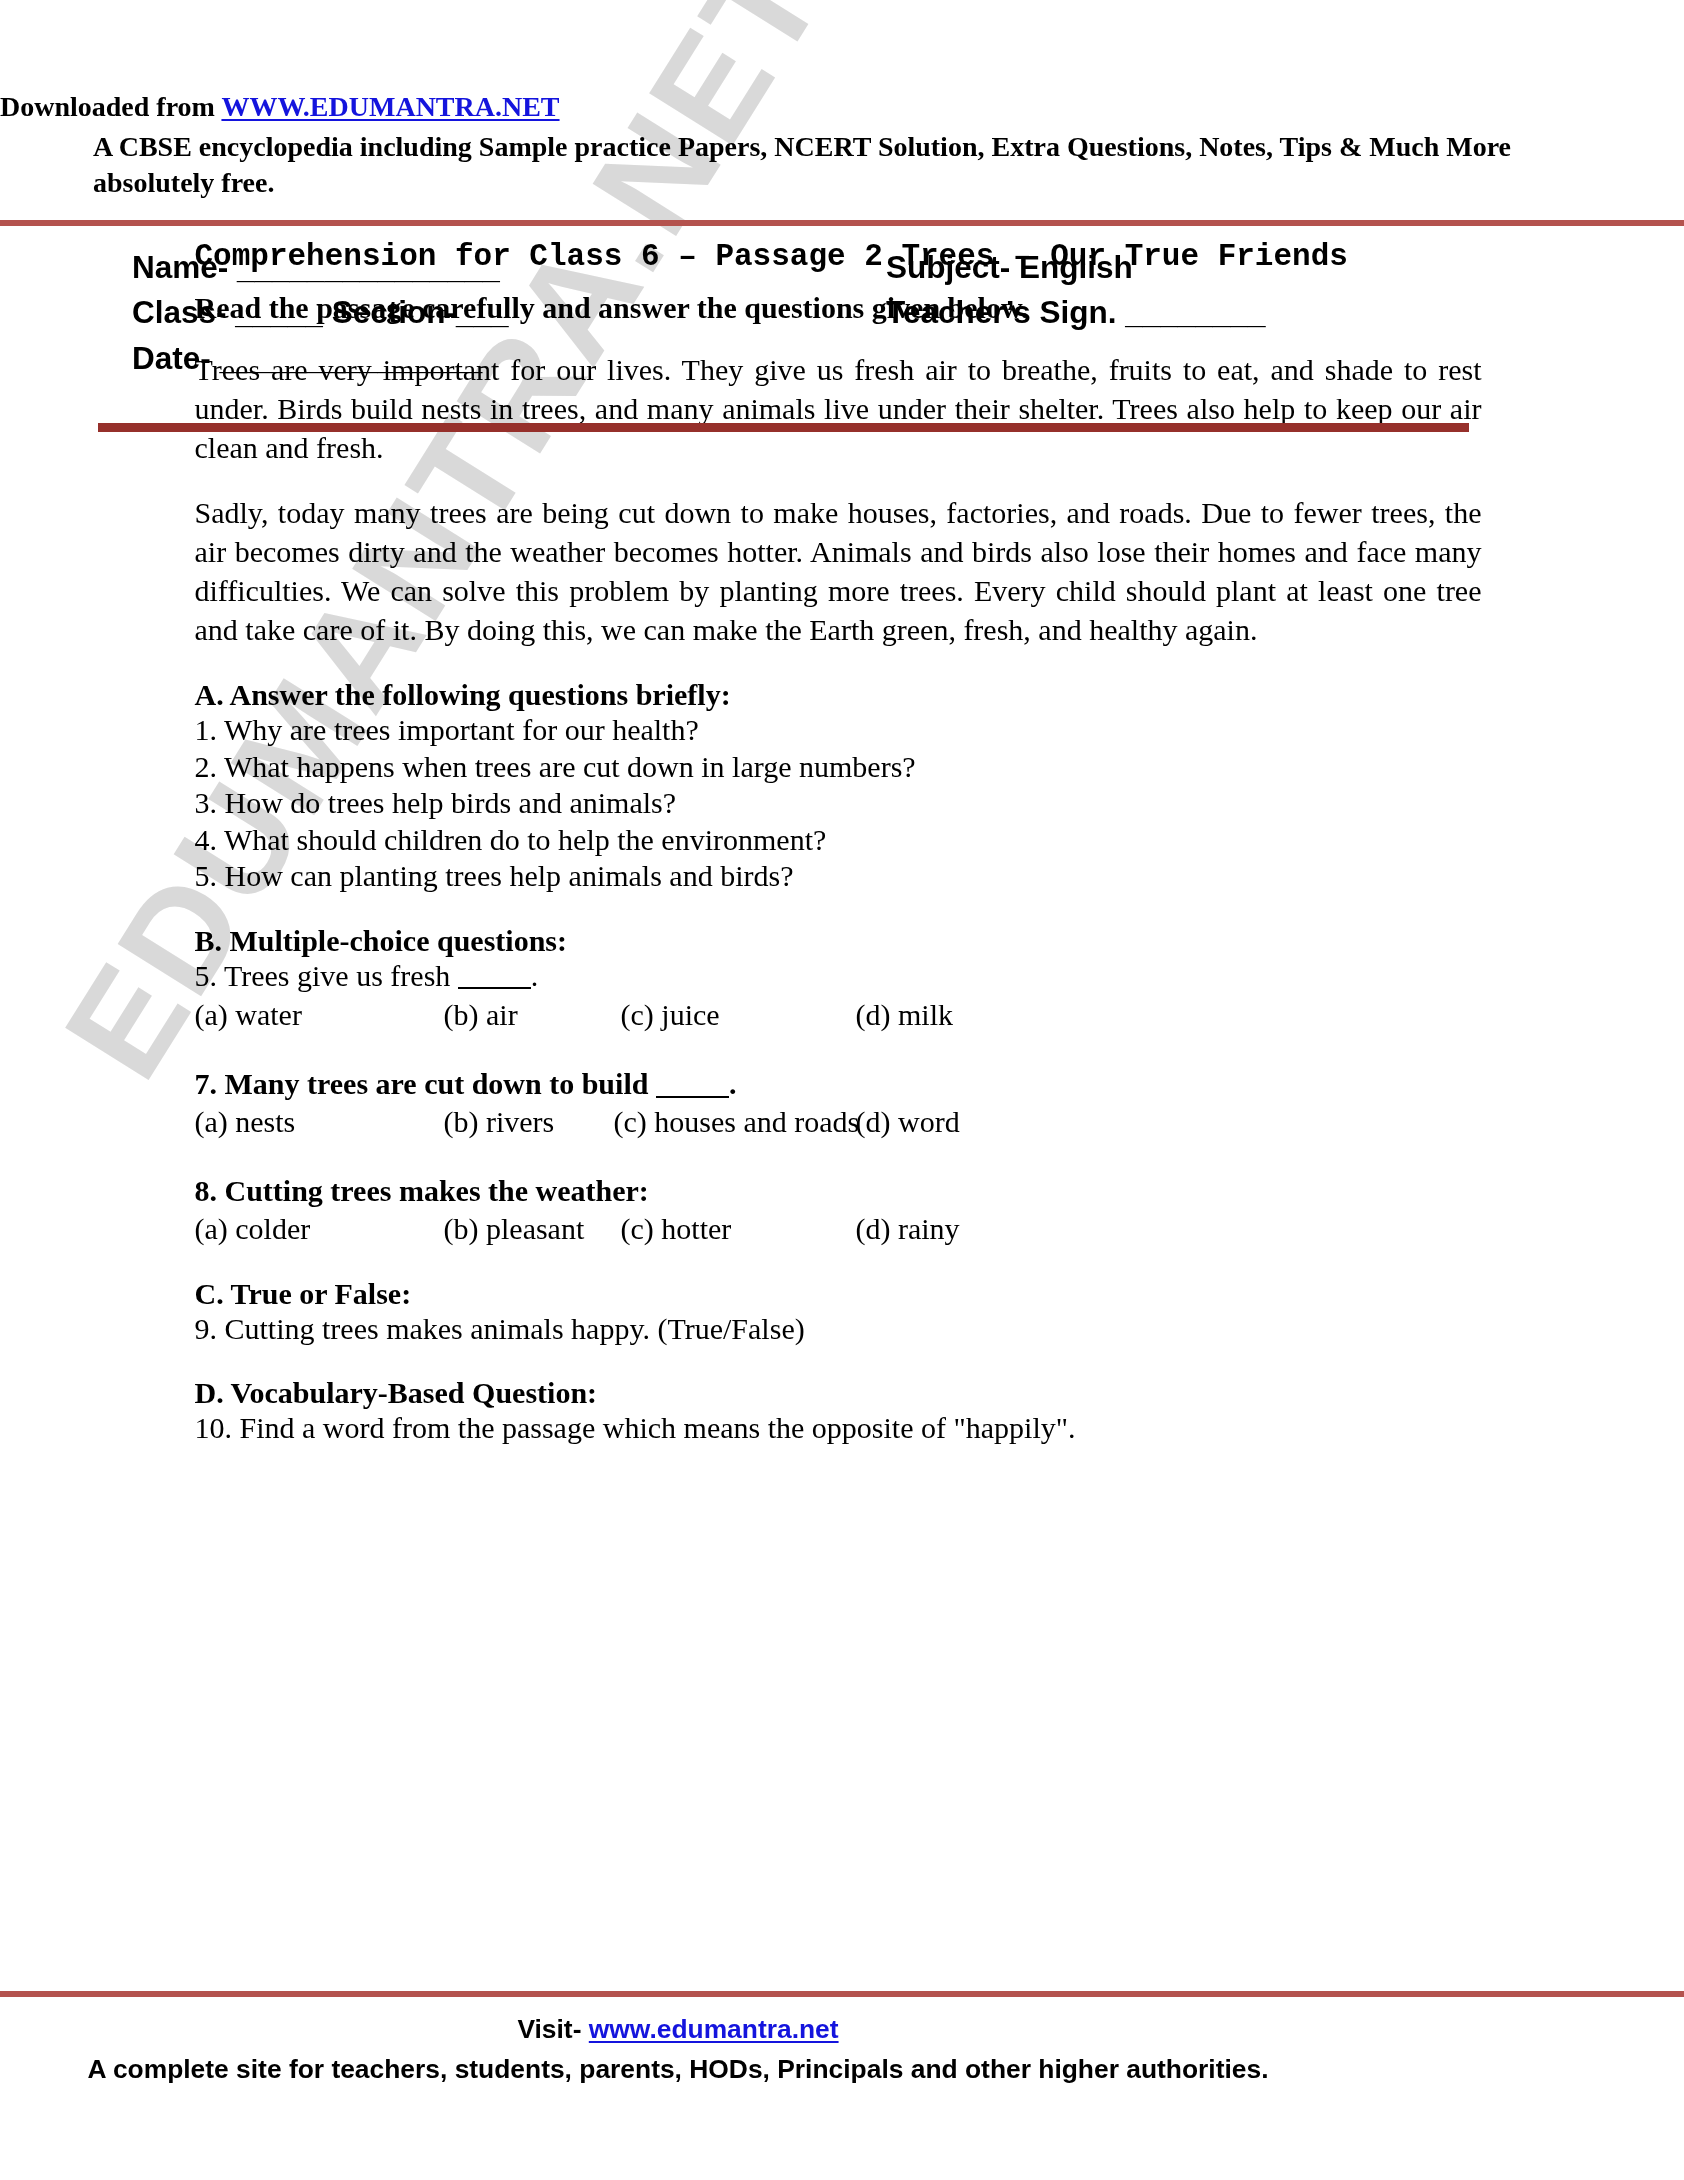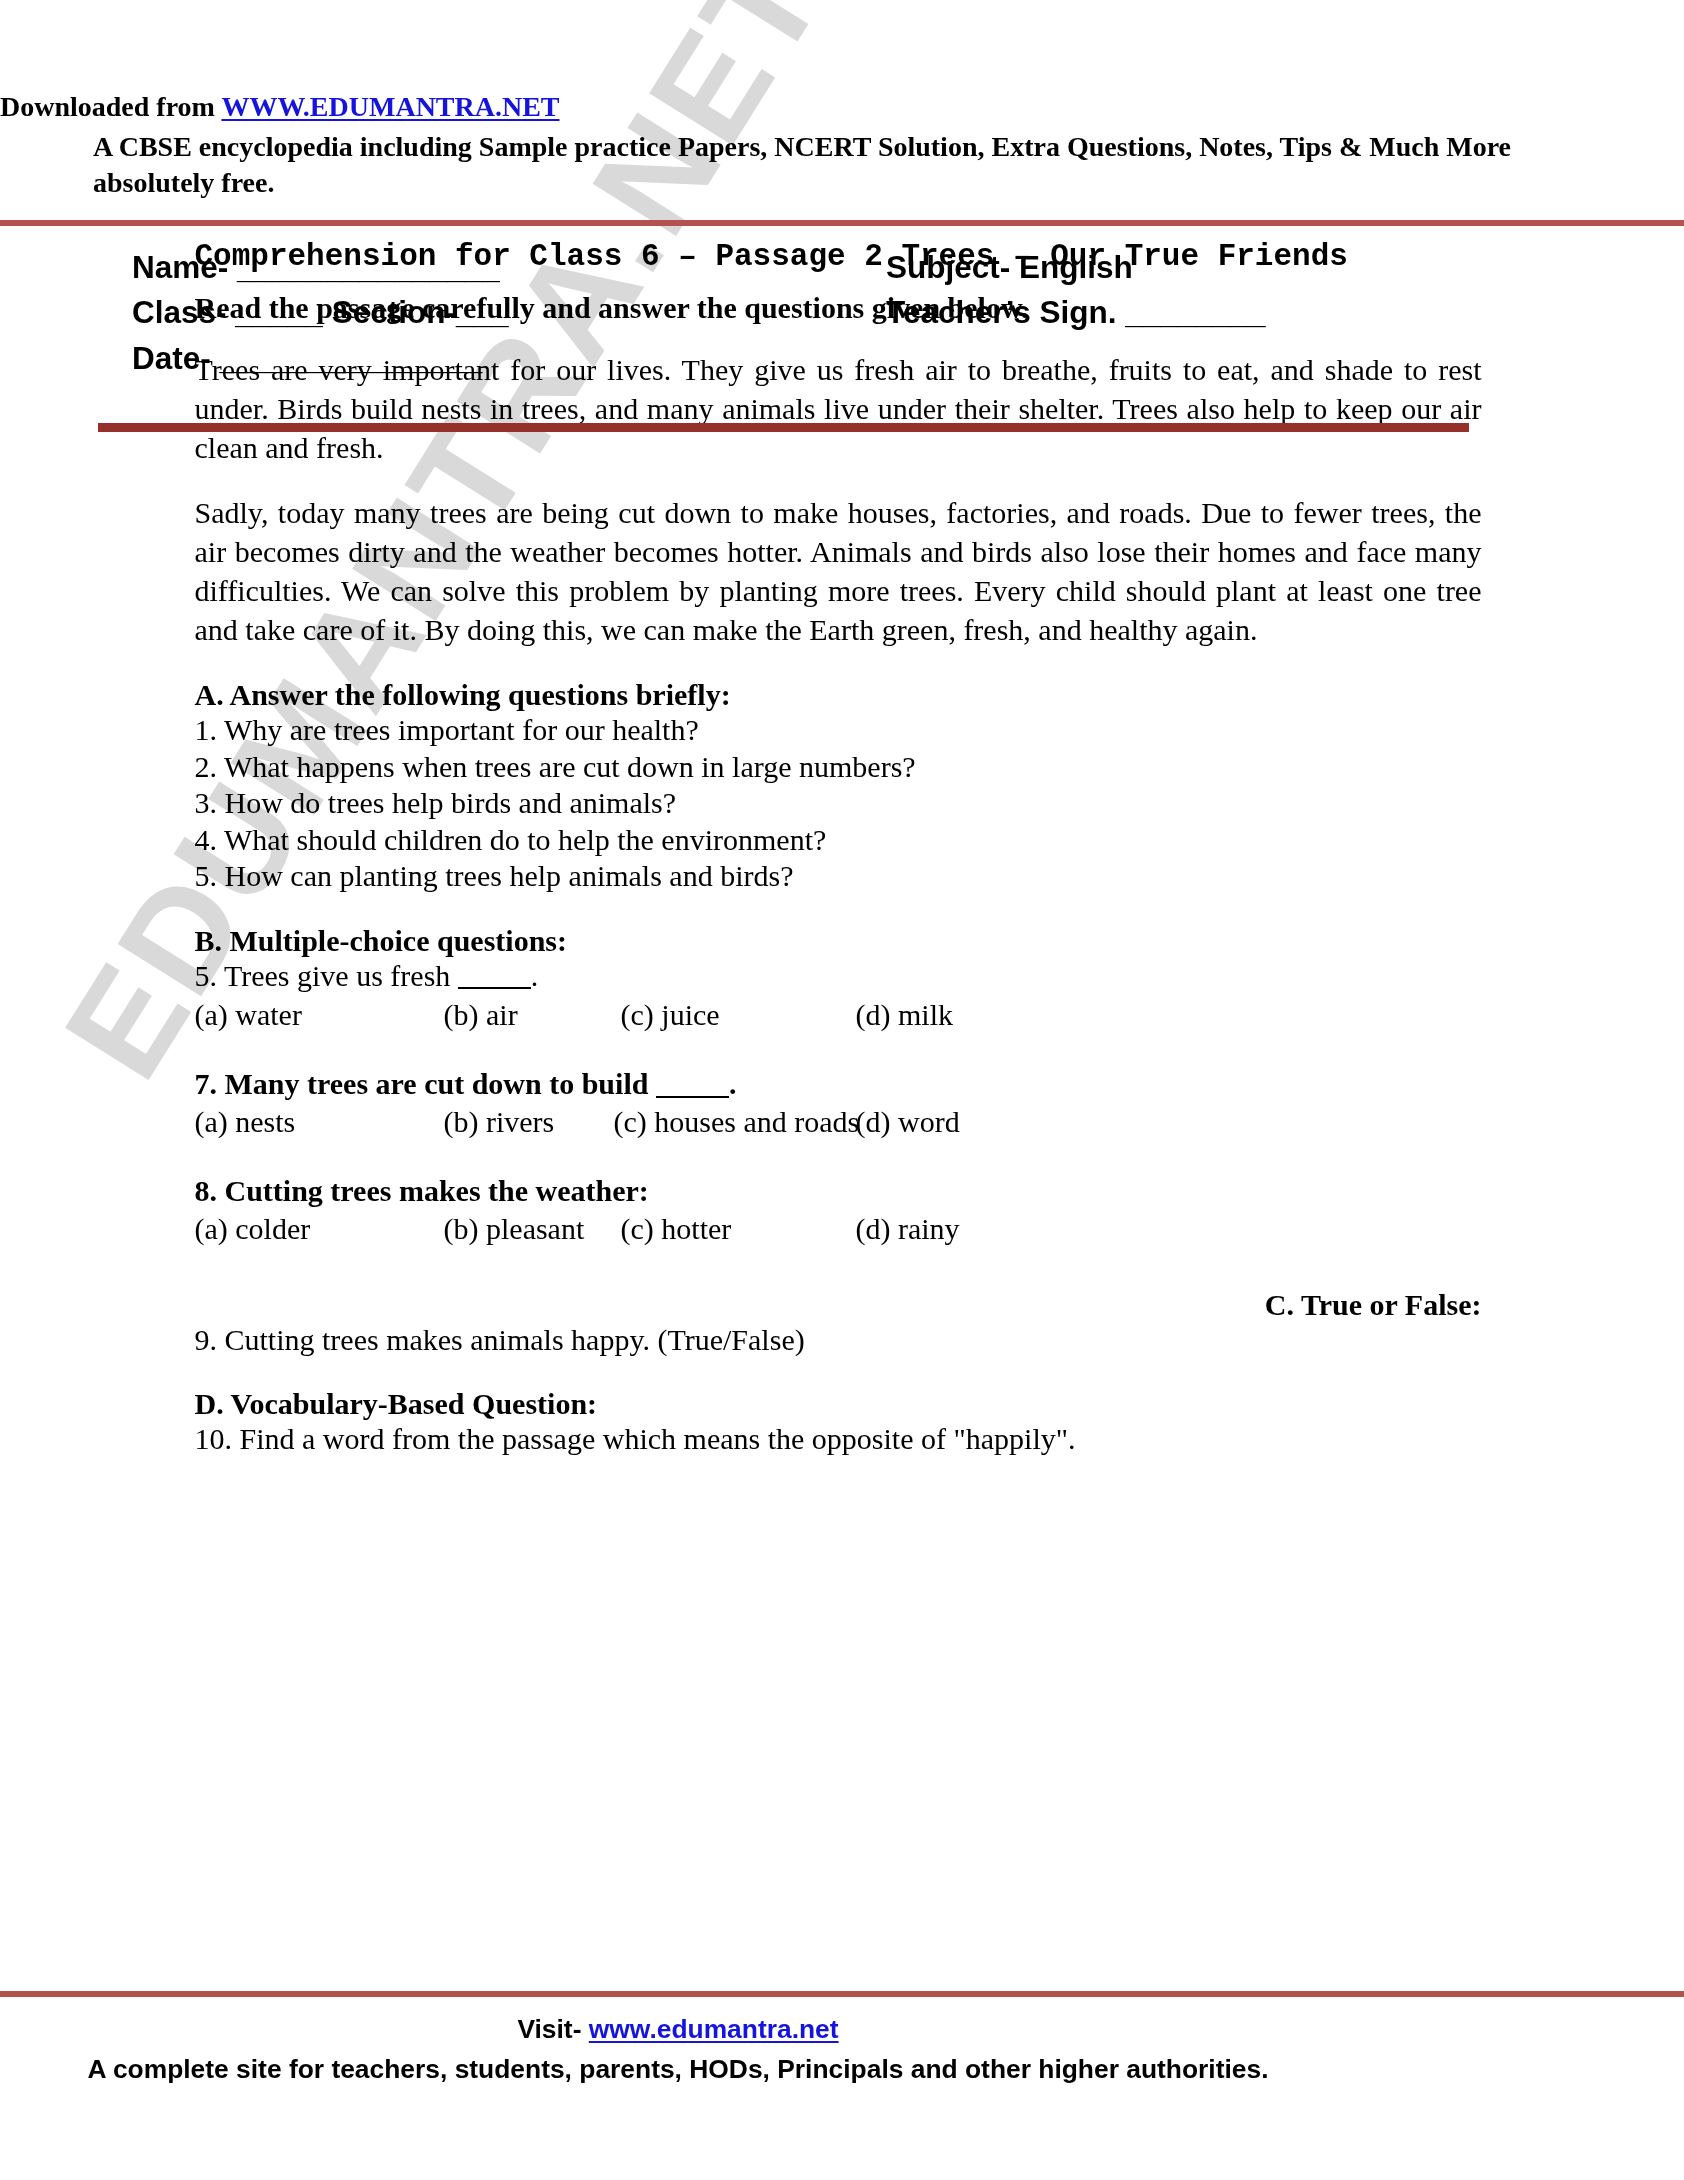--- a/index.html
+++ b/index.html
@@ -149,21 +149,21 @@
     text-align: justify;
     text-justify: inter-word;
     margin-top: 25.6px;
   }
 
   .section-heading {
     font-weight: 700;
     font-size: 30px;
     margin-top: 29px;
   }
-  .section-heading.tight { margin-top: 32px; text-align: right; }
+  .section-heading.tight { margin-top: 21px; }
 
   .q-line {
     font-size: 30px;
     line-height: 1.22;
   }
 
   .q-stem-bold {
     font-weight: 700;
     font-size: 30px;
     margin-top: 25.6px;

